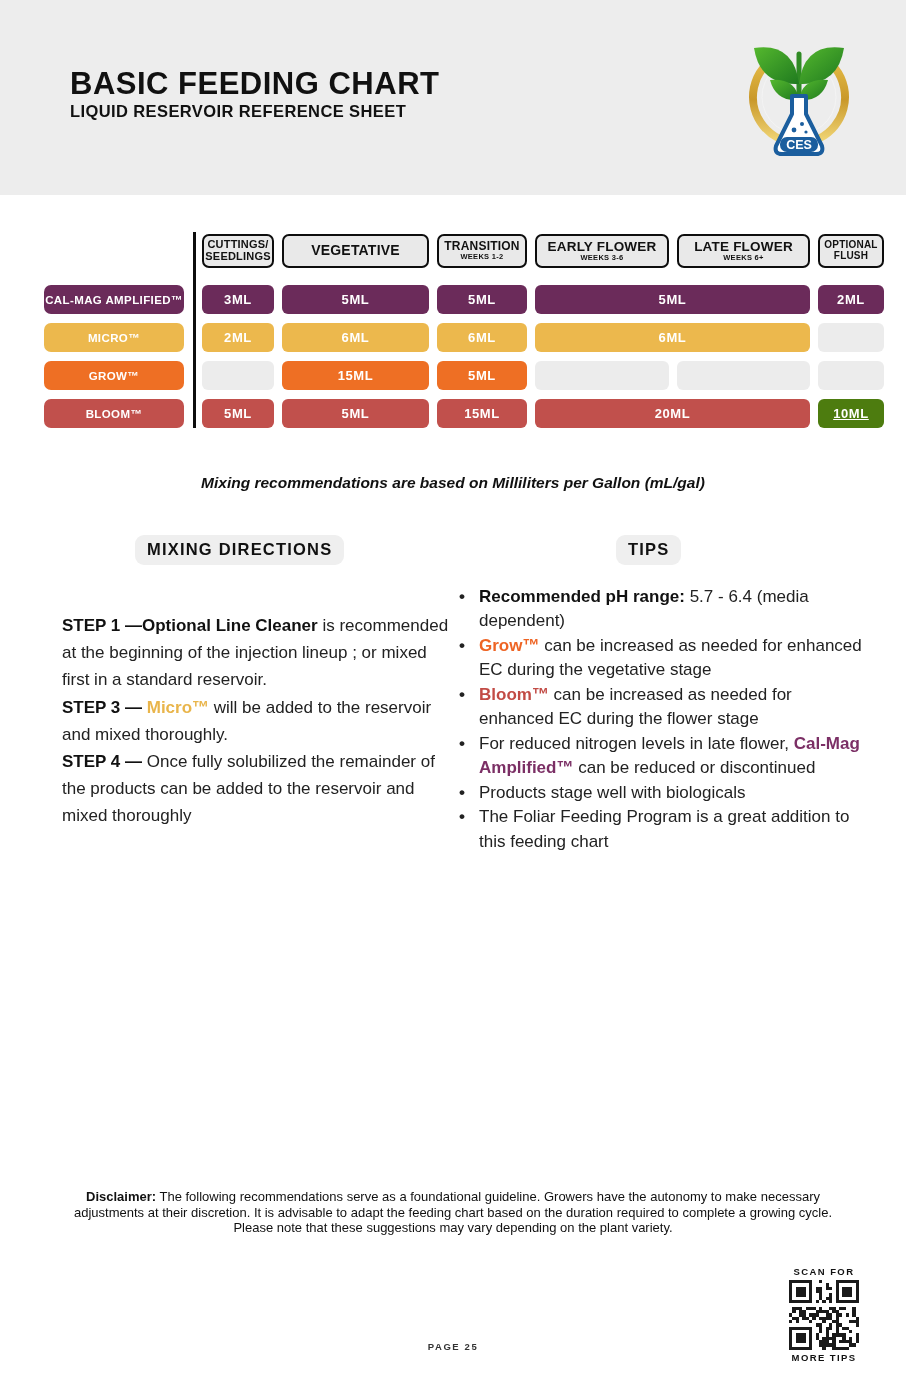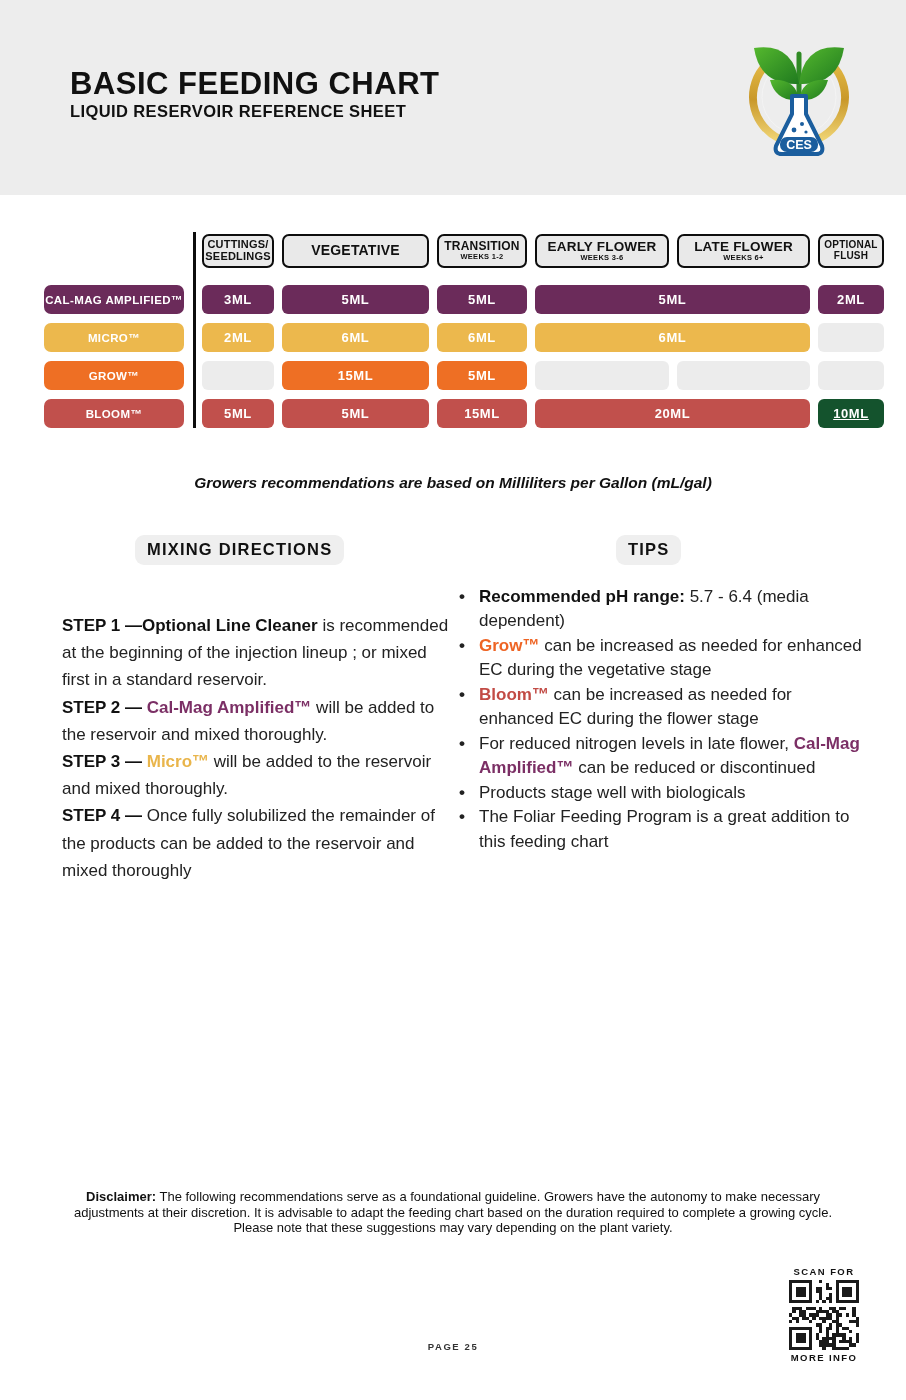--- a/index.html
+++ b/index.html
@@ -158,32 +158,31 @@
         <div class="cell empty"></div>
         <div class="cell" style="background: rgb(238, 111, 36);">15ML</div>
         <div class="cell" style="background: rgb(238, 111, 36);">5ML</div>
         <div class="cell empty"></div>
         <div class="cell empty"></div>
         <div class="cell empty"></div>
         <div class="cell" style="background: rgb(193, 80, 76);">5ML</div>
         <div class="cell" style="background: rgb(193, 80, 76);">5ML</div>
         <div class="cell" style="background: rgb(193, 80, 76);">15ML</div>
         <div class="cell span2" style="background: rgb(193, 80, 76);">20ML</div>
-        <div class="cell" style="background: #14532d; text-decoration: underline;">10ML</div>
+        <div class="cell" style="background: #4d7c0f; text-decoration: underline;">10ML</div>
       </div>
   </div>
 
-  <div class="caption">Growers recommendations are based on Milliliters per Gallon (mL/gal)</div>
+  <div class="caption">Mixing recommendations are based on Milliliters per Gallon (mL/gal)</div>
 
   <div class="badge badge-mix">MIXING DIRECTIONS</div>
   <div class="badge badge-tips">TIPS</div>
 
   <div class="steps" id="steps">
       <div><span class="seg-b">STEP 1 —Optional Line Cleaner</span><span> is recommended at the beginning of the injection lineup ; or mixed first in a standard reservoir.</span></div>
-      <div><span class="seg-b">STEP  2 — </span><span class="seg-purple">Cal-Mag Amplified™</span><span> will be added to the reservoir and mixed thoroughly.</span></div>
       <div><span class="seg-b">STEP 3 — </span><span class="seg-yellow"> Micro™</span><span> will be added to the reservoir and mixed thoroughly.</span></div>
       <div><span class="seg-b"> STEP 4 — </span><span> Once fully solubilized the remainder of the products can be added to the reservoir and mixed thoroughly</span></div>
     </div>
 
   <div class="tips">
     <ul id="tips-list">
         <li><span class="seg-b">Recommended pH range:</span><span> 5.7 - 6.4 (media dependent)</span></li>
         <li><span class="seg-orange">Grow™</span><span> can be increased as needed for enhanced EC during the vegetative stage</span></li>
         <li><span class="seg-red">Bloom™</span><span> can be increased as needed for enhanced EC during the flower stage</span></li>
         <li><span>For reduced nitrogen levels in late flower, </span><span class="seg-purple">Cal-Mag Amplified™</span><span> can be reduced or discontinued</span></li>
@@ -415,16 +414,16 @@
         <rect x="4" y="20" width="1" height="1" fill="#1a1a1a"></rect>
         <rect x="5" y="20" width="1" height="1" fill="#1a1a1a"></rect>
         <rect x="6" y="20" width="1" height="1" fill="#1a1a1a"></rect>
         <rect x="10" y="20" width="1" height="1" fill="#1a1a1a"></rect>
         <rect x="13" y="20" width="1" height="1" fill="#1a1a1a"></rect>
         <rect x="14" y="20" width="1" height="1" fill="#1a1a1a"></rect>
         <rect x="15" y="20" width="1" height="1" fill="#1a1a1a"></rect>
         <rect x="16" y="20" width="1" height="1" fill="#1a1a1a"></rect>
         <rect x="17" y="20" width="1" height="1" fill="#1a1a1a"></rect>
       </svg>
-    <div class="qr-label">MORE INFO</div>
+    <div class="qr-label">MORE TIPS</div>
   </div>
 
 </div>
 
 </body></html>

